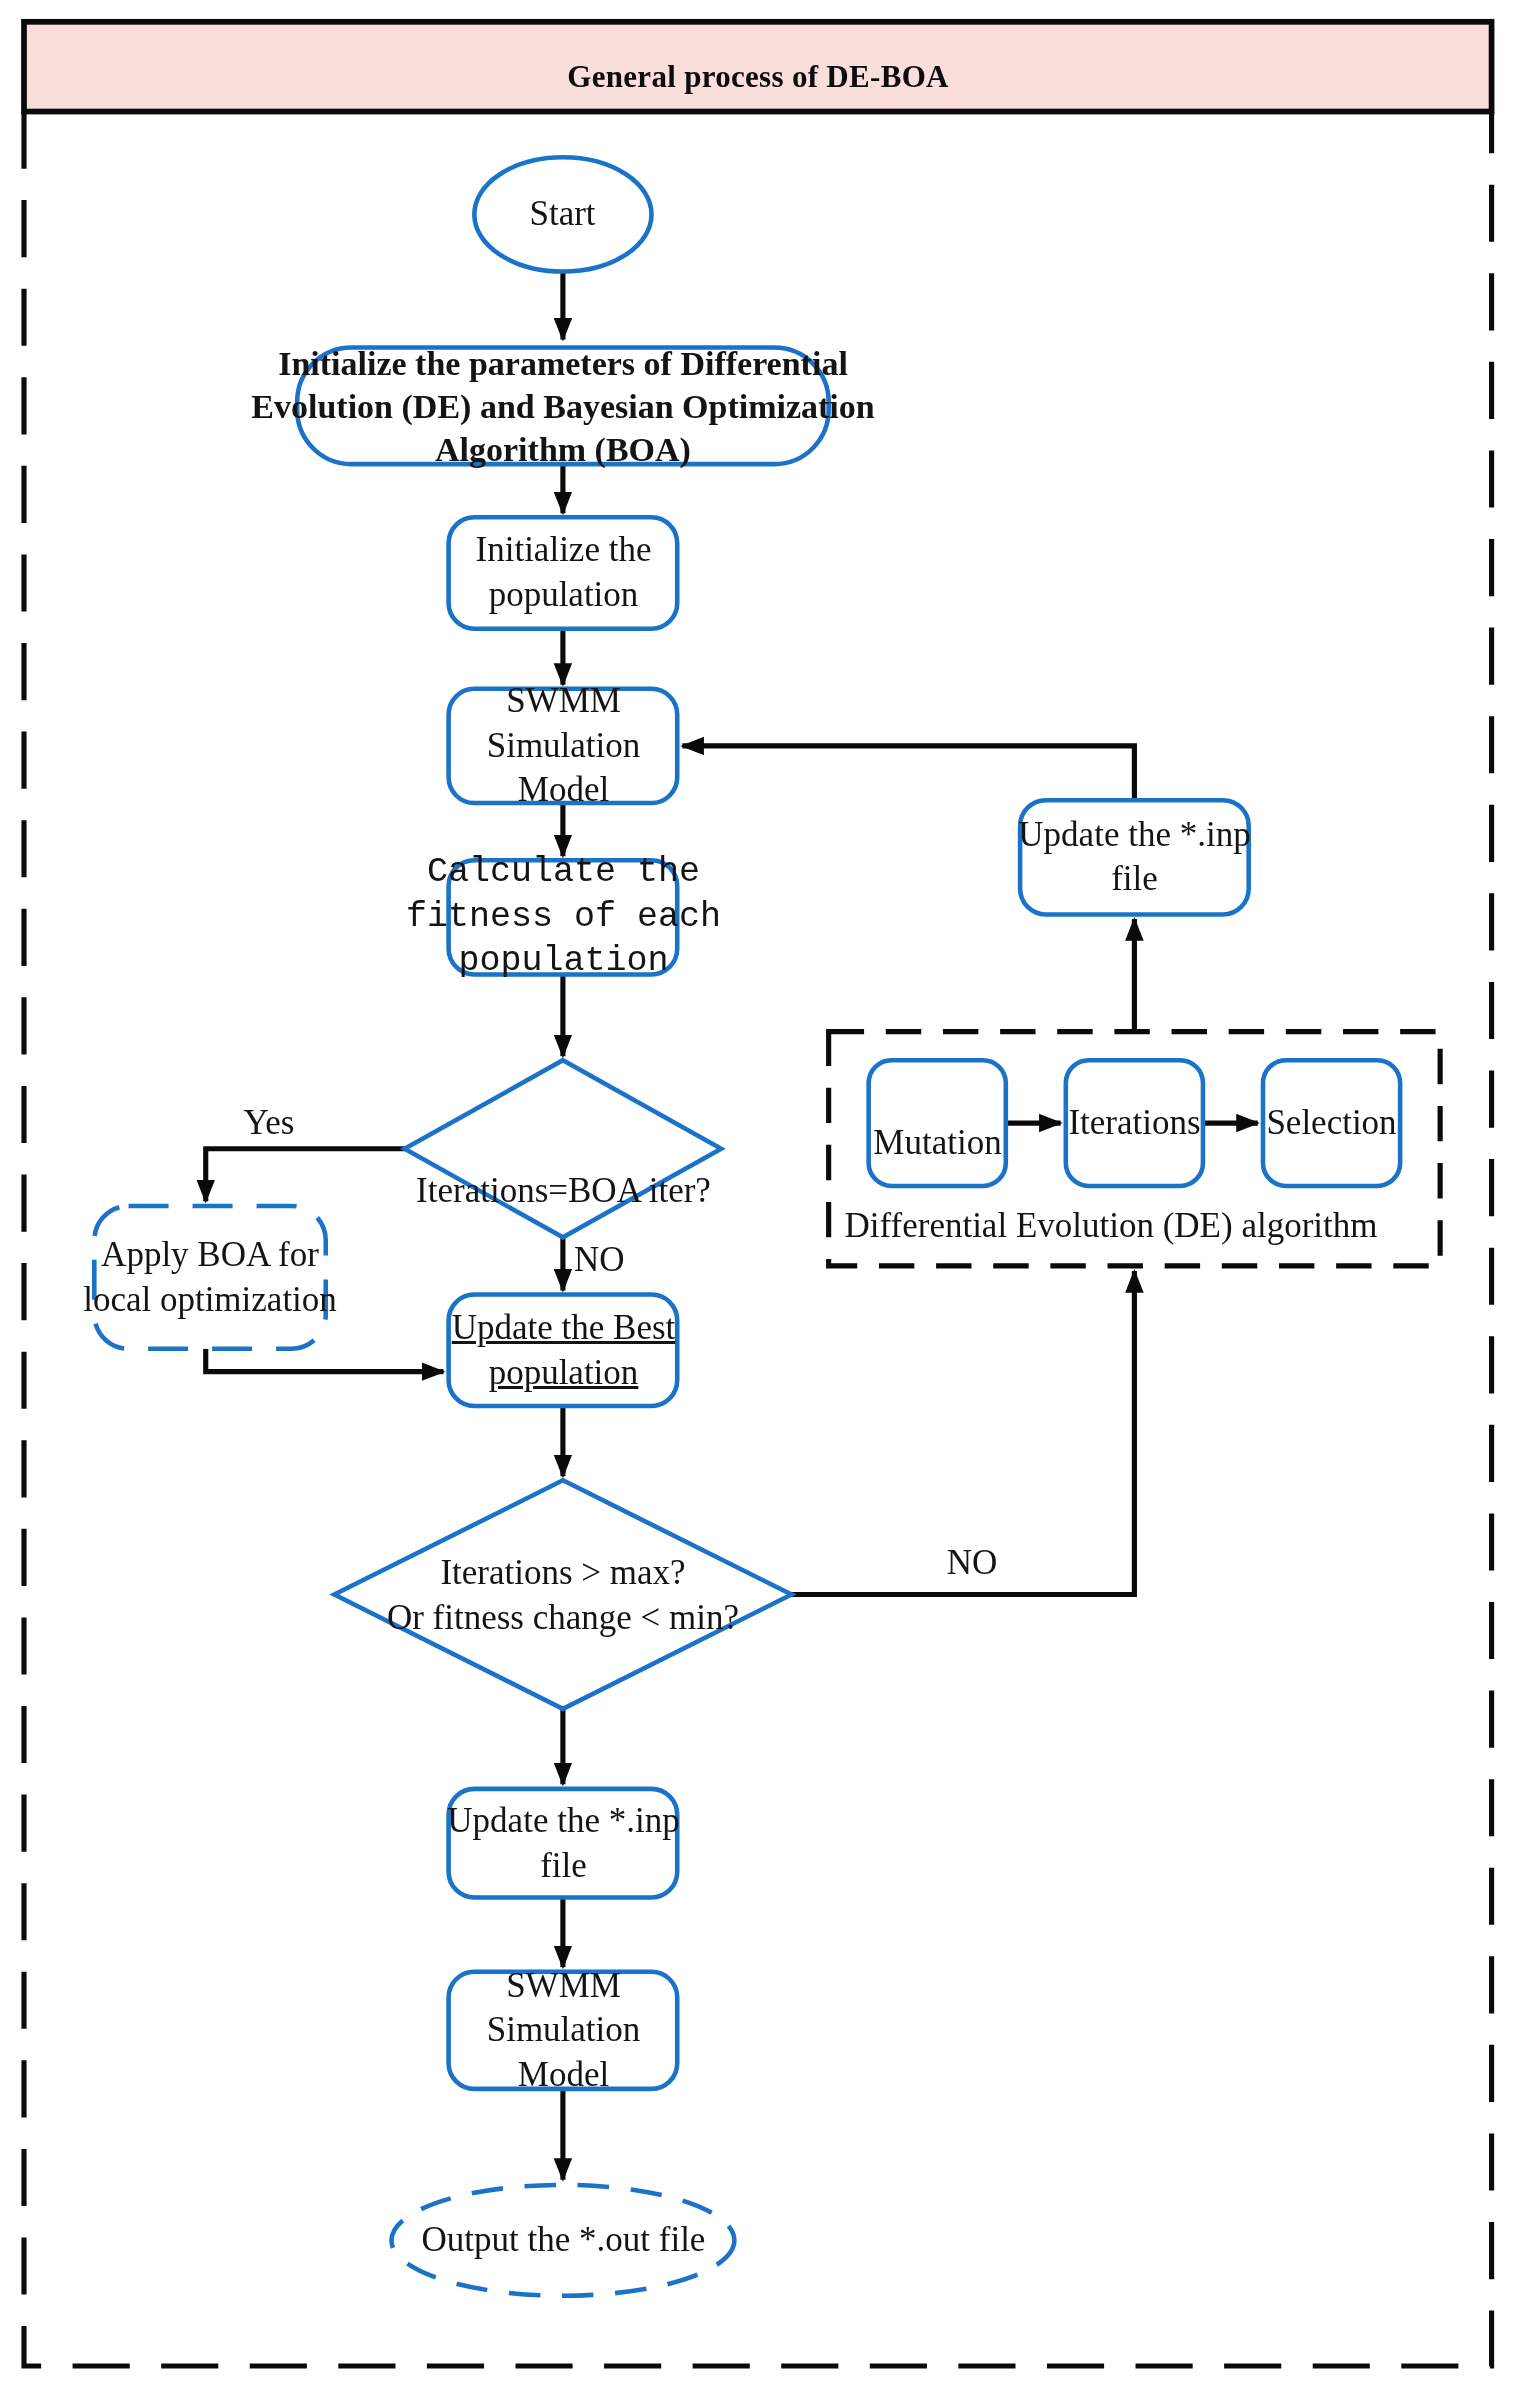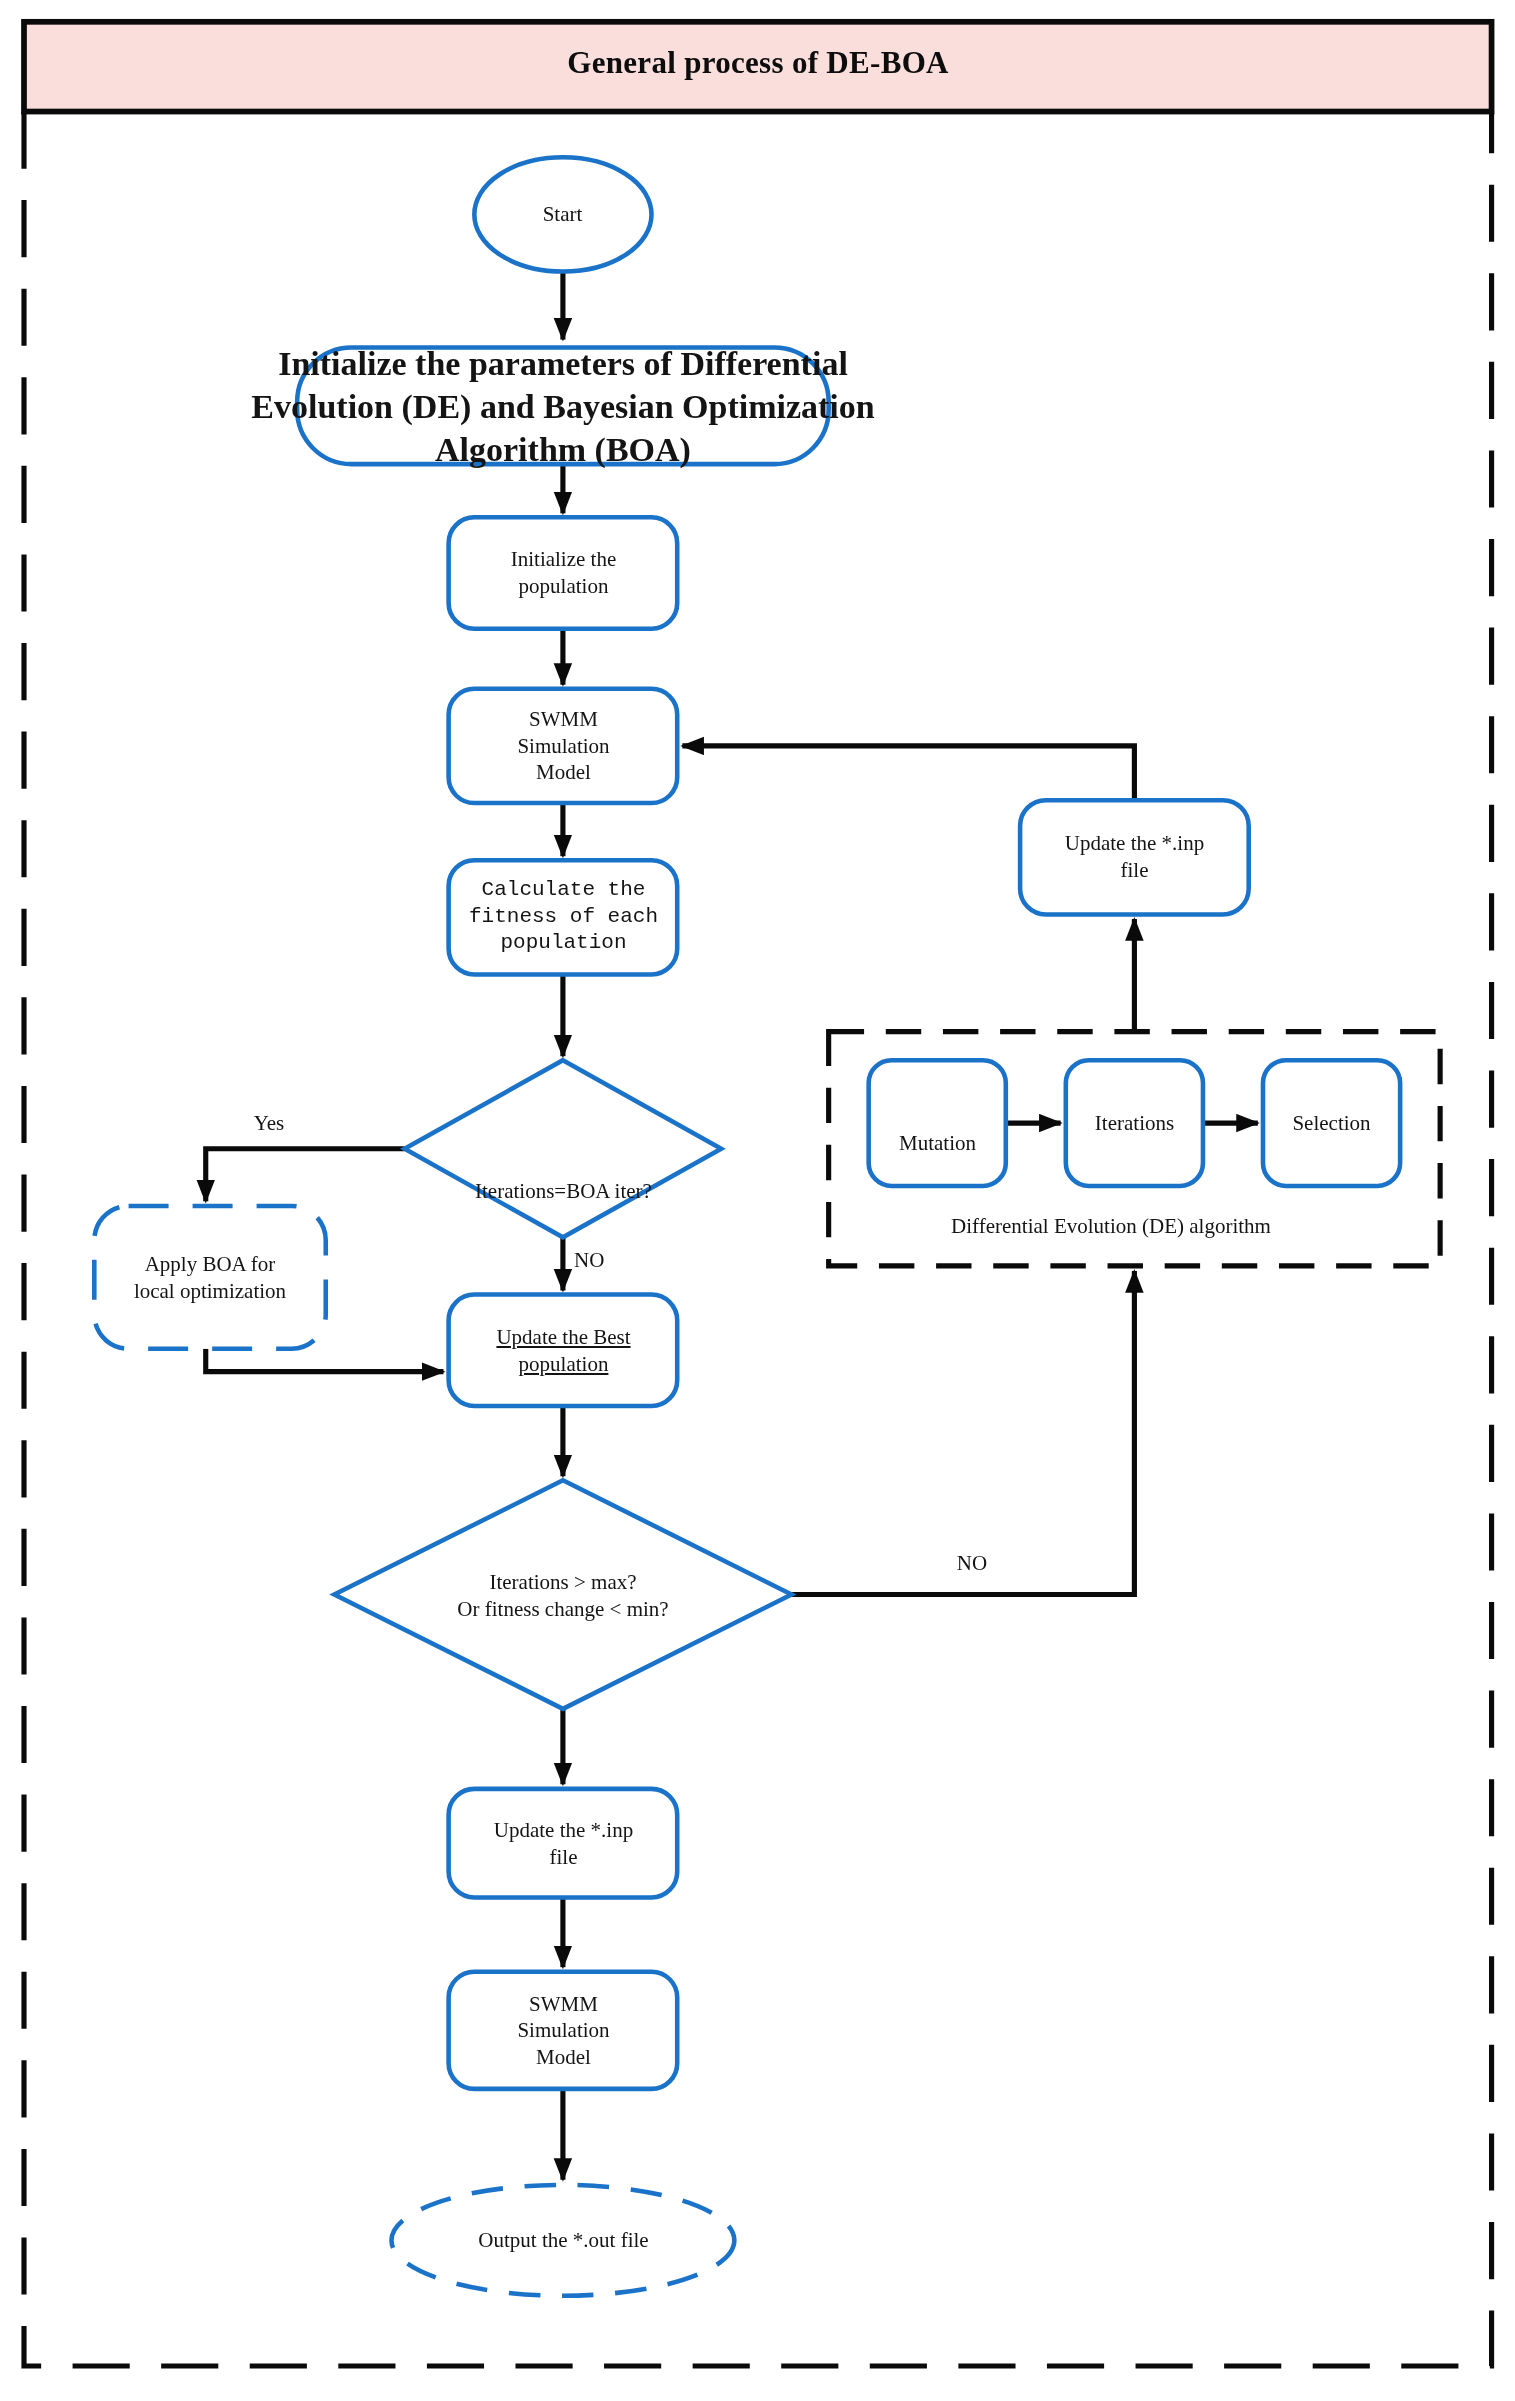--- a/index.html
+++ b/index.html
@@ -10,28 +10,28 @@
     font-family:"Liberation Serif", serif;
     overflow:hidden;
   }
   .layer { position:absolute; left:0; top:0; }
   .lbl {
     position:absolute;
     display:flex; flex-direction:column;
     align-items:center; justify-content:center;
     text-align:center;
     color:#141414;
-    font-size:21px;
+    font-size:35px;
     line-height:1.27;
     white-space:nowrap;
   }
   .title-lbl { font-size:31px; font-weight:bold; color:#0d0d0d; letter-spacing:0.3px; }
 
   
-  .pos-title        { left:24px;   top:18px;   width:1468px; height:90px; }
+  .pos-title        { left:24px;   top:32px;   width:1468px; height:90px; }
   .pos-start        { left:474px;  top:186px;  width:177px;  height:57px; }
   .pos-init-params  { left:297px;  top:348px;  width:532px;  height:117px; font-size:34px;font-weight:bold; }
   .pos-init-pop     { left:449px;  top:517px;  width:229px;  height:111px; }
   .pos-swmm1        { left:449px;  top:689px; width:229px;  height:114px; }
   .pos-calc         { left:449px;  top:860px; width:229px;  height:114px;font-family:Liberation Mono, monospace; }
   .pos-d1           { left:409px;  top:1160px; width:309px;  height:63px; }
   .pos-apply-boa    { left:94px;  top:1206px; width:232px;  height:143px; }
   .pos-update-best  { left:449px;  top:1295px; width:229px;  height:111px;text-decoration:underline; }
   .pos-d2           { left:360px;  top:1521px; width:406px;  height:149px; }
   .pos-upd-inp-main { left:449px;  top:1789px; width:229px;  height:109px; }

